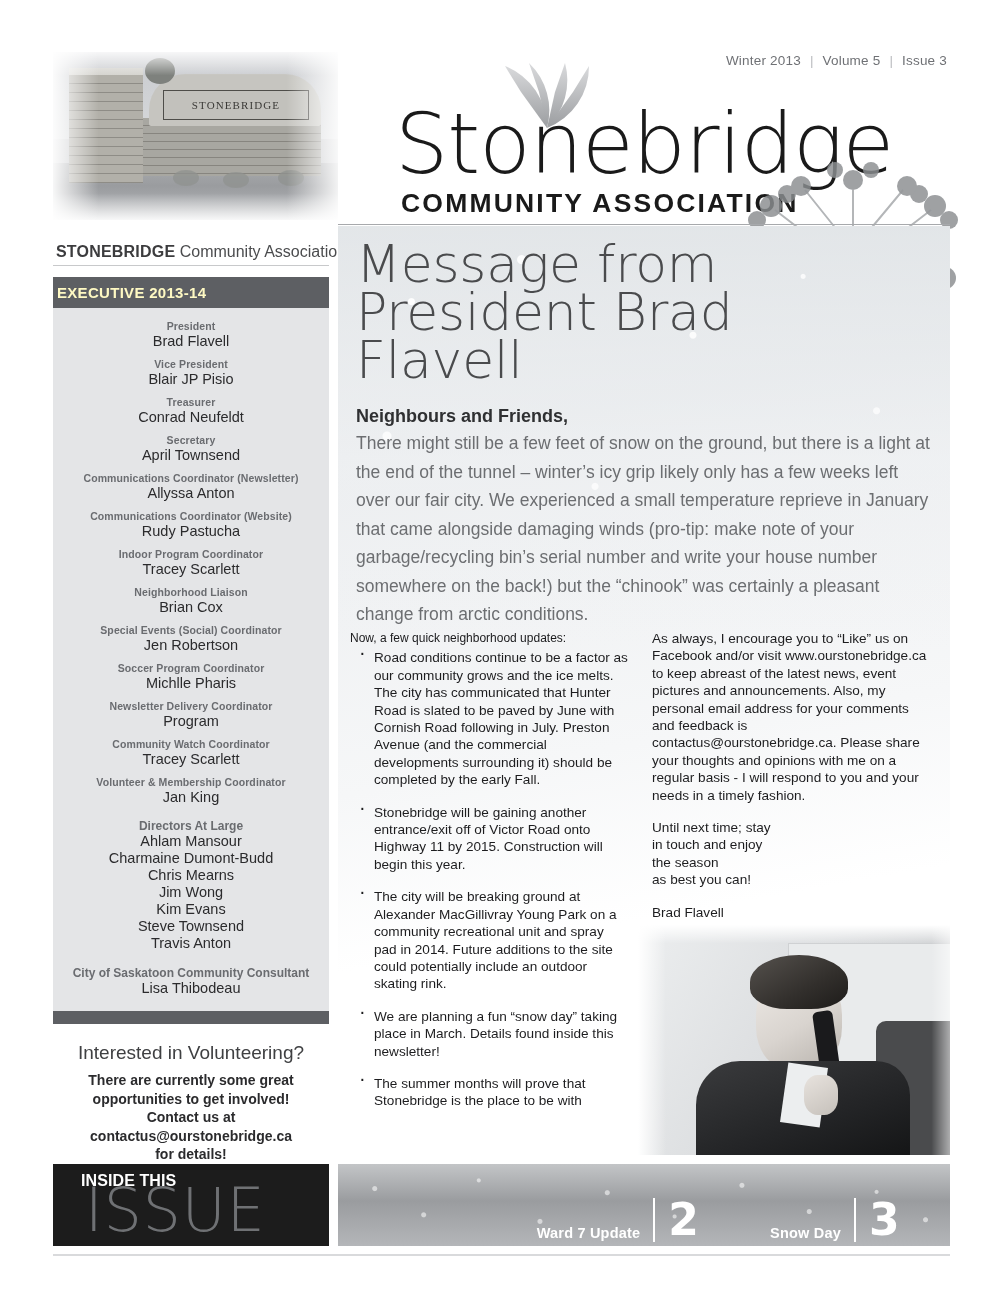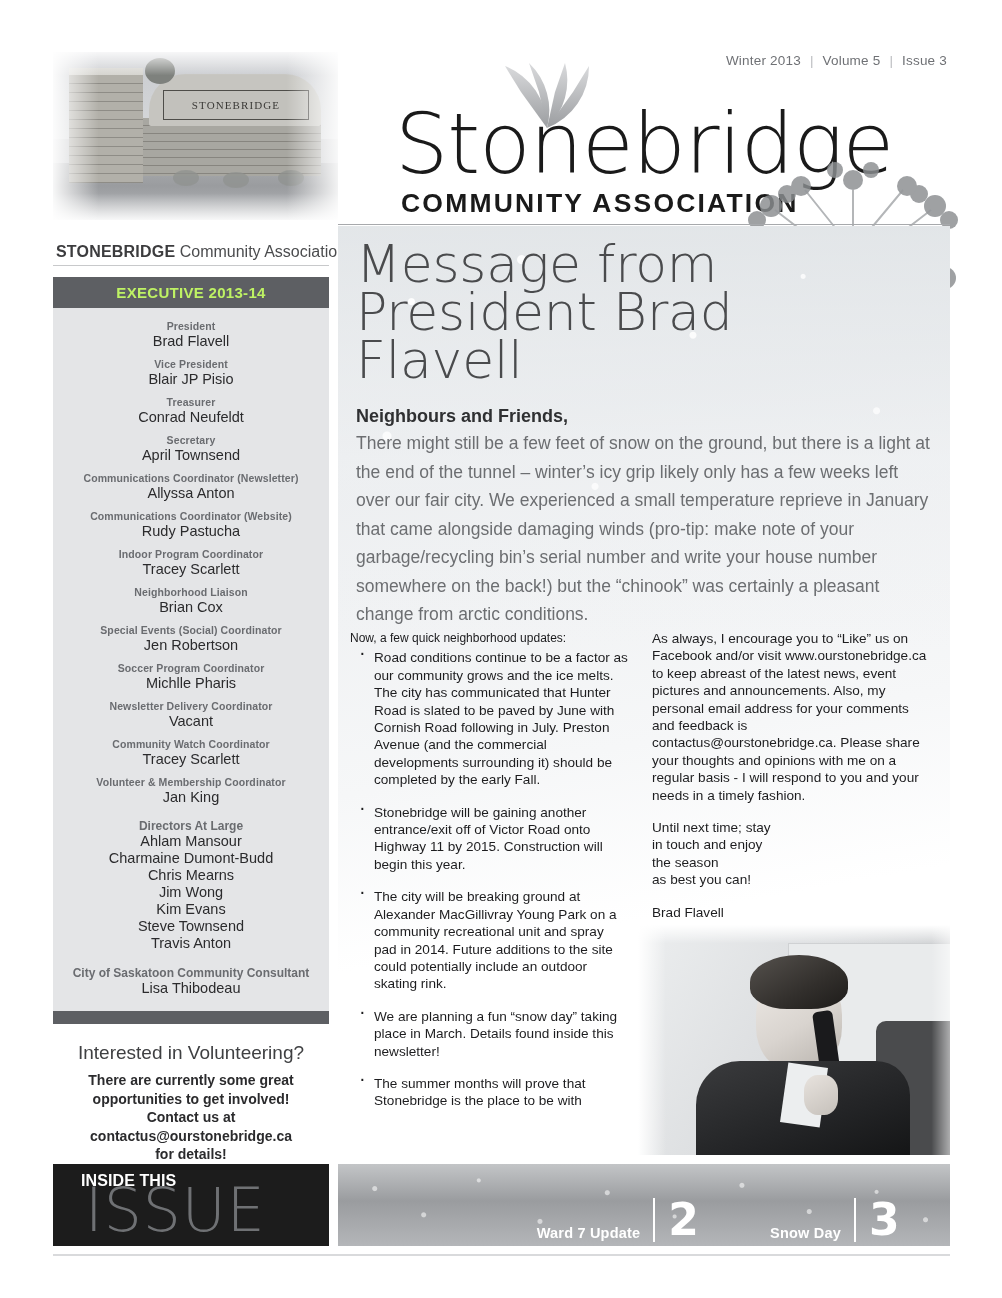--- a/index.html
+++ b/index.html
@@ -52,21 +52,21 @@
 
   .hr-top{position:absolute;left:338px;top:224px;width:612px;height:1px;background:#a7a9ac;}
   .hr-sidebar{position:absolute;left:53px;top:265px;width:276px;height:1px;background:#c8c9cb;}
 
   
   .side-title{position:absolute;left:56px;top:243px;font-size:16px;color:#3c3c3e;}
   .side-title b{font-weight:700;letter-spacing:.2px;}
   .side-title span{font-weight:400;color:#4b4c4e;}
 
   .exec-box{position:absolute;left:53px;top:277px;width:276px;background:#e4e5e7;padding-bottom:10px;}
-  .exec-head{background:#5d5f63;color:#bef264;text-align:center;font-weight:700;font-size:15px;
+  .exec-head{background:#5d5f63;color:#fef9c3;font-weight:700;font-size:15px;
        letter-spacing:.3px;padding:7px 4px 7px;}
   .exec-list{padding:10px 12px 4px;text-align:center;}
   .exec-role{font-size:10.5px;font-weight:700;color:#6a6c70;letter-spacing:.1px;margin-top:9px;}
   .exec-role:first-child{margin-top:2px;}
   .exec-name{font-size:14.5px;color:#2b2b2d;margin-top:1px;}
   .exec-group-head{font-size:12px;font-weight:700;color:#6a6c70;margin-top:14px;}
   .exec-group-name{font-size:14.5px;color:#2b2b2d;line-height:17px;}
   .exec-foot{position:absolute;left:53px;width:276px;height:13px;background:#5d5f63;}
 
   
@@ -271,21 +271,21 @@
         <div class="exec-name">Rudy Pastucha</div>
         <div class="exec-role">Indoor Program Coordinator</div>
         <div class="exec-name">Tracey Scarlett</div>
         <div class="exec-role">Neighborhood Liaison</div>
         <div class="exec-name">Brian Cox</div>
         <div class="exec-role">Special Events (Social) Coordinator</div>
         <div class="exec-name">Jen Robertson</div>
         <div class="exec-role">Soccer Program Coordinator</div>
         <div class="exec-name">Michlle Pharis</div>
         <div class="exec-role">Newsletter Delivery Coordinator</div>
-        <div class="exec-name">Vacant</div>
+        <div class="exec-name">Program</div>
         <div class="exec-role">Community Watch Coordinator</div>
         <div class="exec-name">Tracey Scarlett</div>
         <div class="exec-role">Volunteer &amp; Membership Coordinator</div>
         <div class="exec-name">Jan King</div>
         <div class="exec-group-head">Directors At Large</div>
         <div class="exec-group-name">Ahlam Mansour</div>
         <div class="exec-group-name">Charmaine Dumont-Budd</div>
         <div class="exec-group-name">Chris Mearns</div>
         <div class="exec-group-name">Jim Wong</div>
         <div class="exec-group-name">Kim Evans</div>

